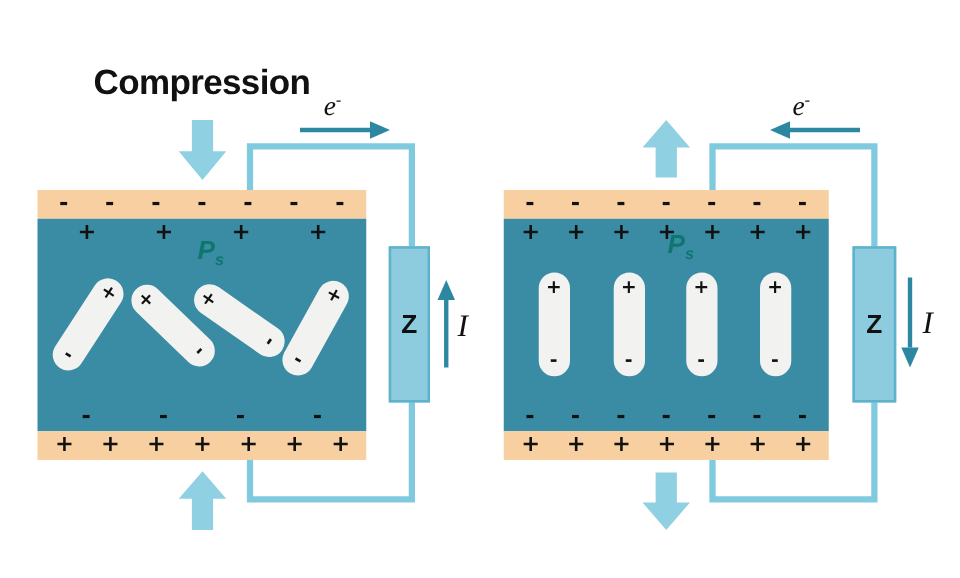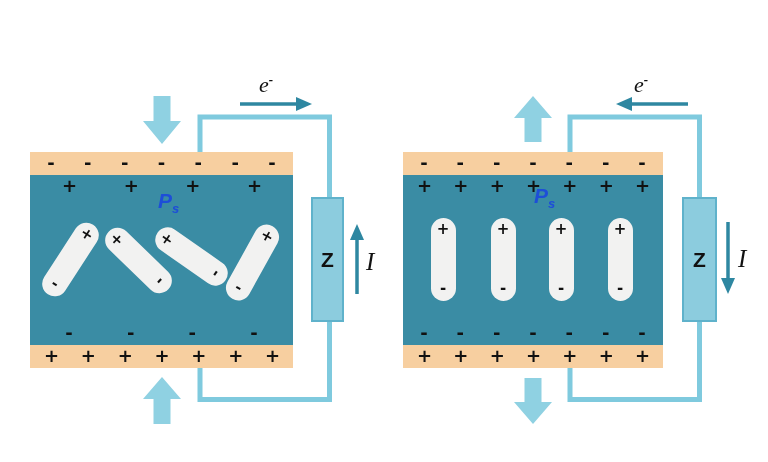--- a/index.html
+++ b/index.html
@@ -40,21 +40,21 @@
   .zbox-right{left:682px;top:197px;width:35px;height:125px;}
 
   
   .title{position:absolute;top:50px;width:263px;text-align:center;
          font:800 28px "Liberation Sans",sans-serif;letter-spacing:-0.5px;color:#111;}
   .title-left{left:30px;}
   .title-right{left:403px;}
   .elabel{position:absolute;font:italic 22px "Liberation Serif",serif;color:#111;}
   .elabel sup{font-size:13px;font-weight:700;}
   .ilabel{position:absolute;font:italic 25px "Liberation Serif",serif;color:#111;}
-  .pslabel{position:absolute;font:italic 800 21px "Liberation Sans",sans-serif;color:#1d4ed8;}
+  .pslabel{position:absolute;font:italic 800 21px "Liberation Sans",sans-serif;color:#0f766e;}
   .pslabel sub{font-size:13px;font-style:italic;}
 </style>
 </head>
 <body>
 
 <div class="canvas">
 
   <svg width="768" height="462" viewBox="0 0 768 462">
 
     <path d="M 200 156 L 200 117 L 329.5 117 L 329.5 399.5 L 200 399.5 L 200 364" fill="none" stroke="#7fcade" stroke-width="5"></path>
@@ -75,20 +75,21 @@
     <polygon points="357,224 350,240 364,240" fill="#2e87a1"></polygon>
     <line x1="728" y1="222" x2="728" y2="278" stroke="#2e87a1" stroke-width="3.5"></line>
     <polygon points="728,294 721,278 735,278" fill="#2e87a1"></polygon>
 
     <line x1="149" y1="218" x2="149" y2="199" stroke="#000" stroke-width="3.5"></line>
     <polygon points="149,188 143,202 155,202" fill="#000"></polygon>
     <line x1="528" y1="314" x2="528" y2="222" stroke="#000" stroke-width="3.5"></line>
     <polygon points="528,208 522,224 534,224" fill="#000"></polygon>
   </svg>
 
+  <div class="title title-left">Compression</div>
 
   <div class="elabel" style="left:259px;top:72px;"><span>e</span><sup>-</sup></div>
   <div class="elabel" style="left:634px;top:72px;"><span>e</span><sup>-</sup></div>
 
   <div class="plate" style="left:30px;width:263px;">
     <div class="electrode top"></div>
     <div class="body-layer"></div>
     <div class="electrode bottom"></div>
     <div class="charge-row row-te">
         <span class="sign">-</span>

